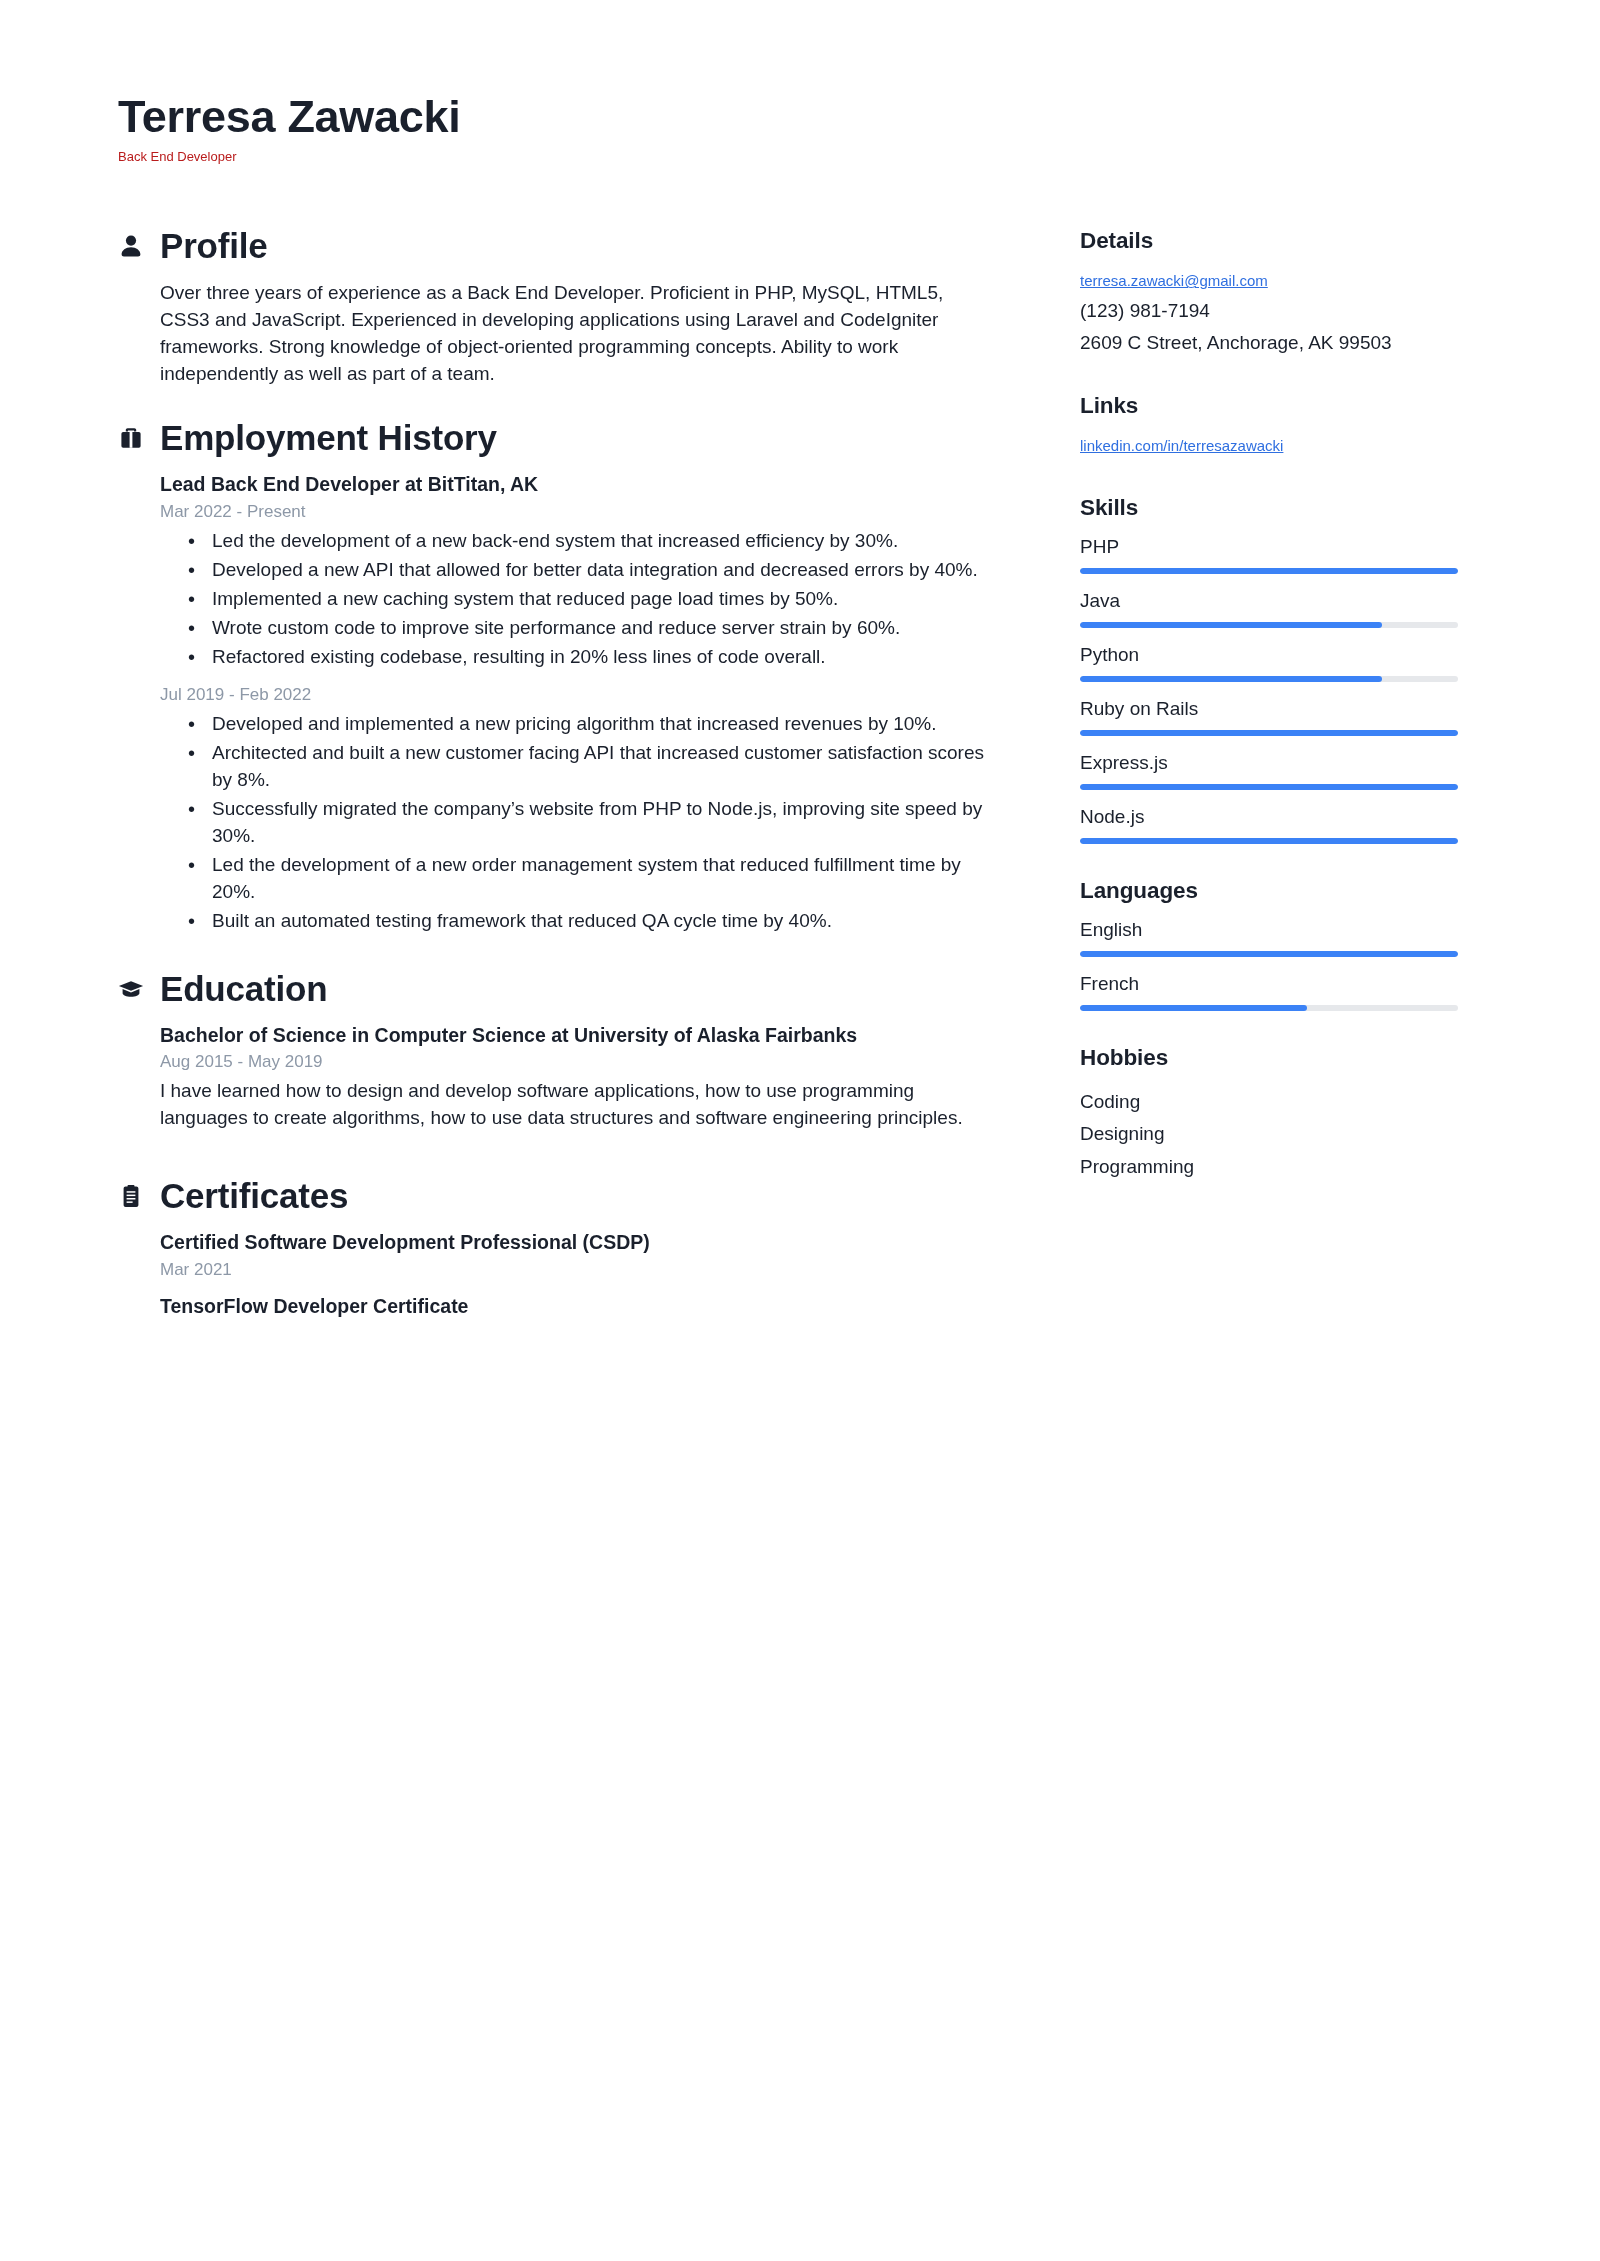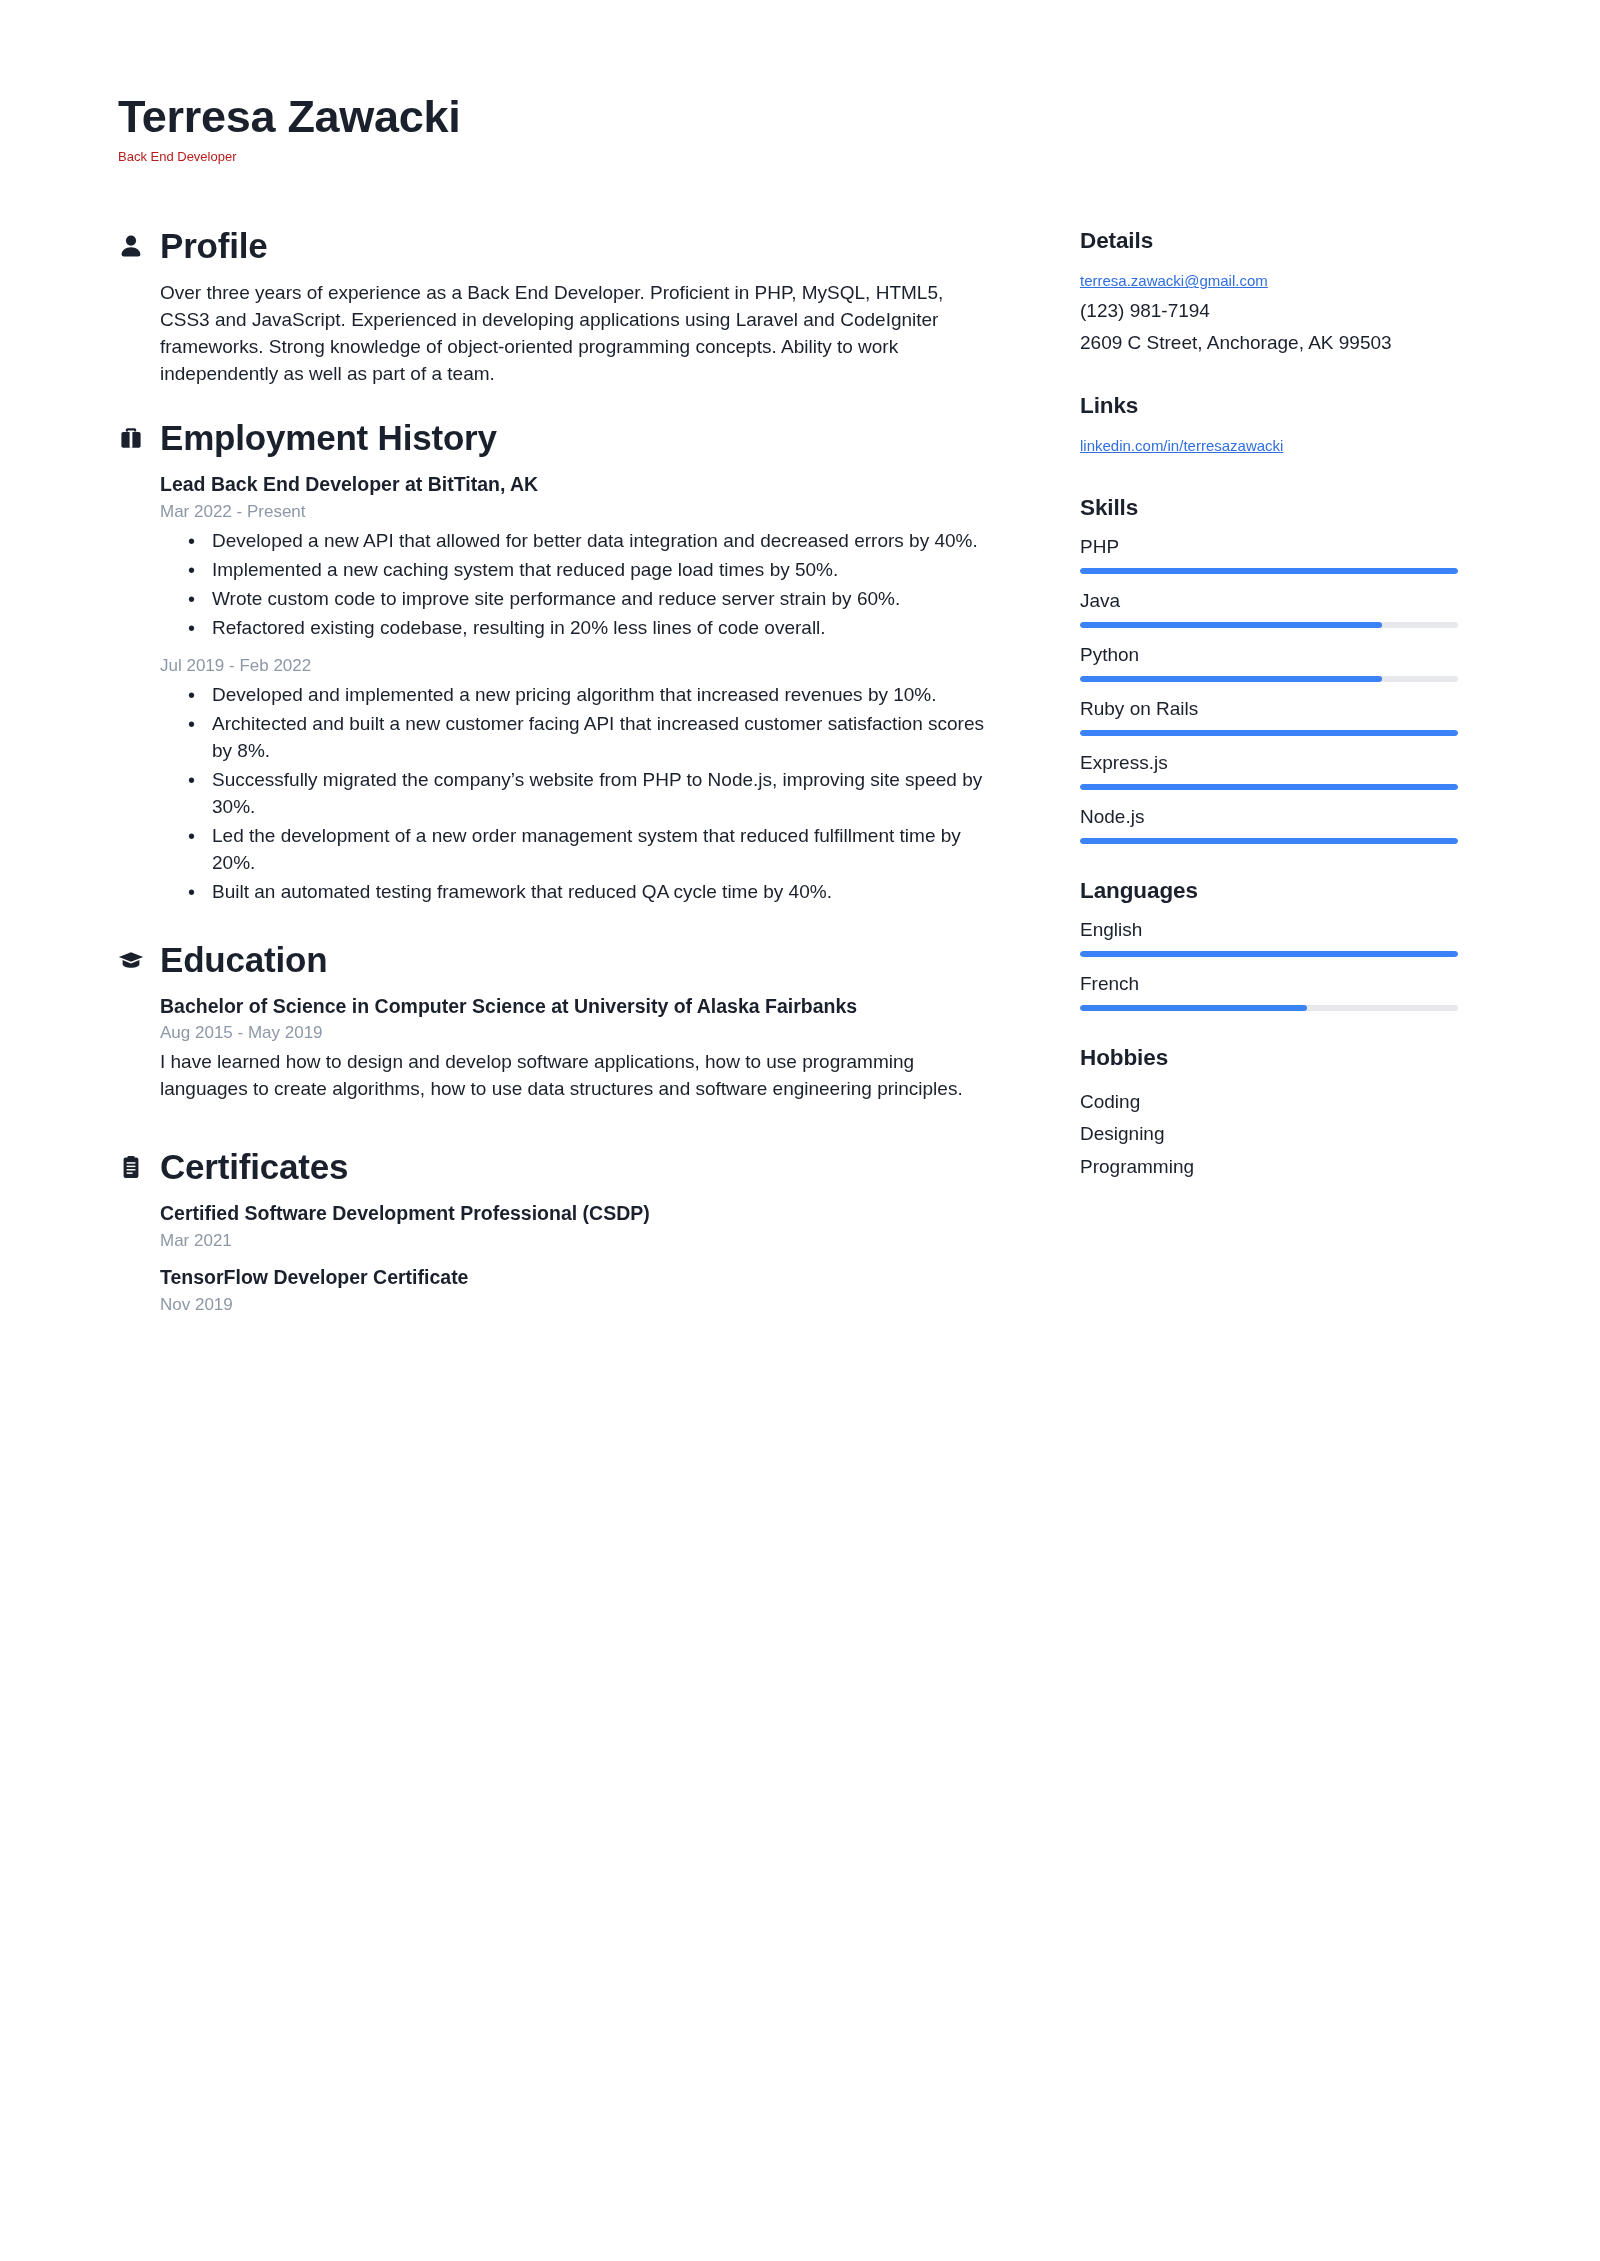--- a/index.html
+++ b/index.html
@@ -233,20 +233,21 @@
             </svg>
           </span>
           <span class="section-title">Employment History</span>
         </div>
         <div class="section-body">
 
           <div class="entry">
             <div class="entry-title">Lead Back End Developer at BitTitan, AK</div>
             <div class="entry-date">Mar 2022 - Present</div>
             <ul class="bullets">
+              <li>Led the development of a new back-end system that increased efficiency by 30%.</li>
               <li>Developed a new API that allowed for better data integration and decreased errors by 40%.</li>
               <li>Implemented a new caching system that reduced page load times by 50%.</li>
               <li>Wrote custom code to improve site performance and reduce server strain by 60%.</li>
               <li>Refactored existing codebase, resulting in 20% less lines of code overall.</li>
             </ul>
           </div>
 
           <div class="entry">
             <div class="entry-date">Jul 2019 - Feb 2022</div>
             <ul class="bullets">
@@ -293,21 +294,20 @@
           </span>
           <span class="section-title">Certificates</span>
         </div>
         <div class="section-body">
           <div class="entry" style="margin-bottom:14px;">
             <div class="entry-title">Certified Software Development Professional (CSDP)</div>
             <div class="entry-date">Mar 2021</div>
           </div>
           <div class="entry">
             <div class="entry-title">TensorFlow Developer Certificate</div>
-            <div class="entry-date">Nov 2019</div>
           </div>
         </div>
       </div>
 
     </div>
 
     <div class="col-side">
 
       <div class="side-section">
         <div class="side-title">Details</div>

